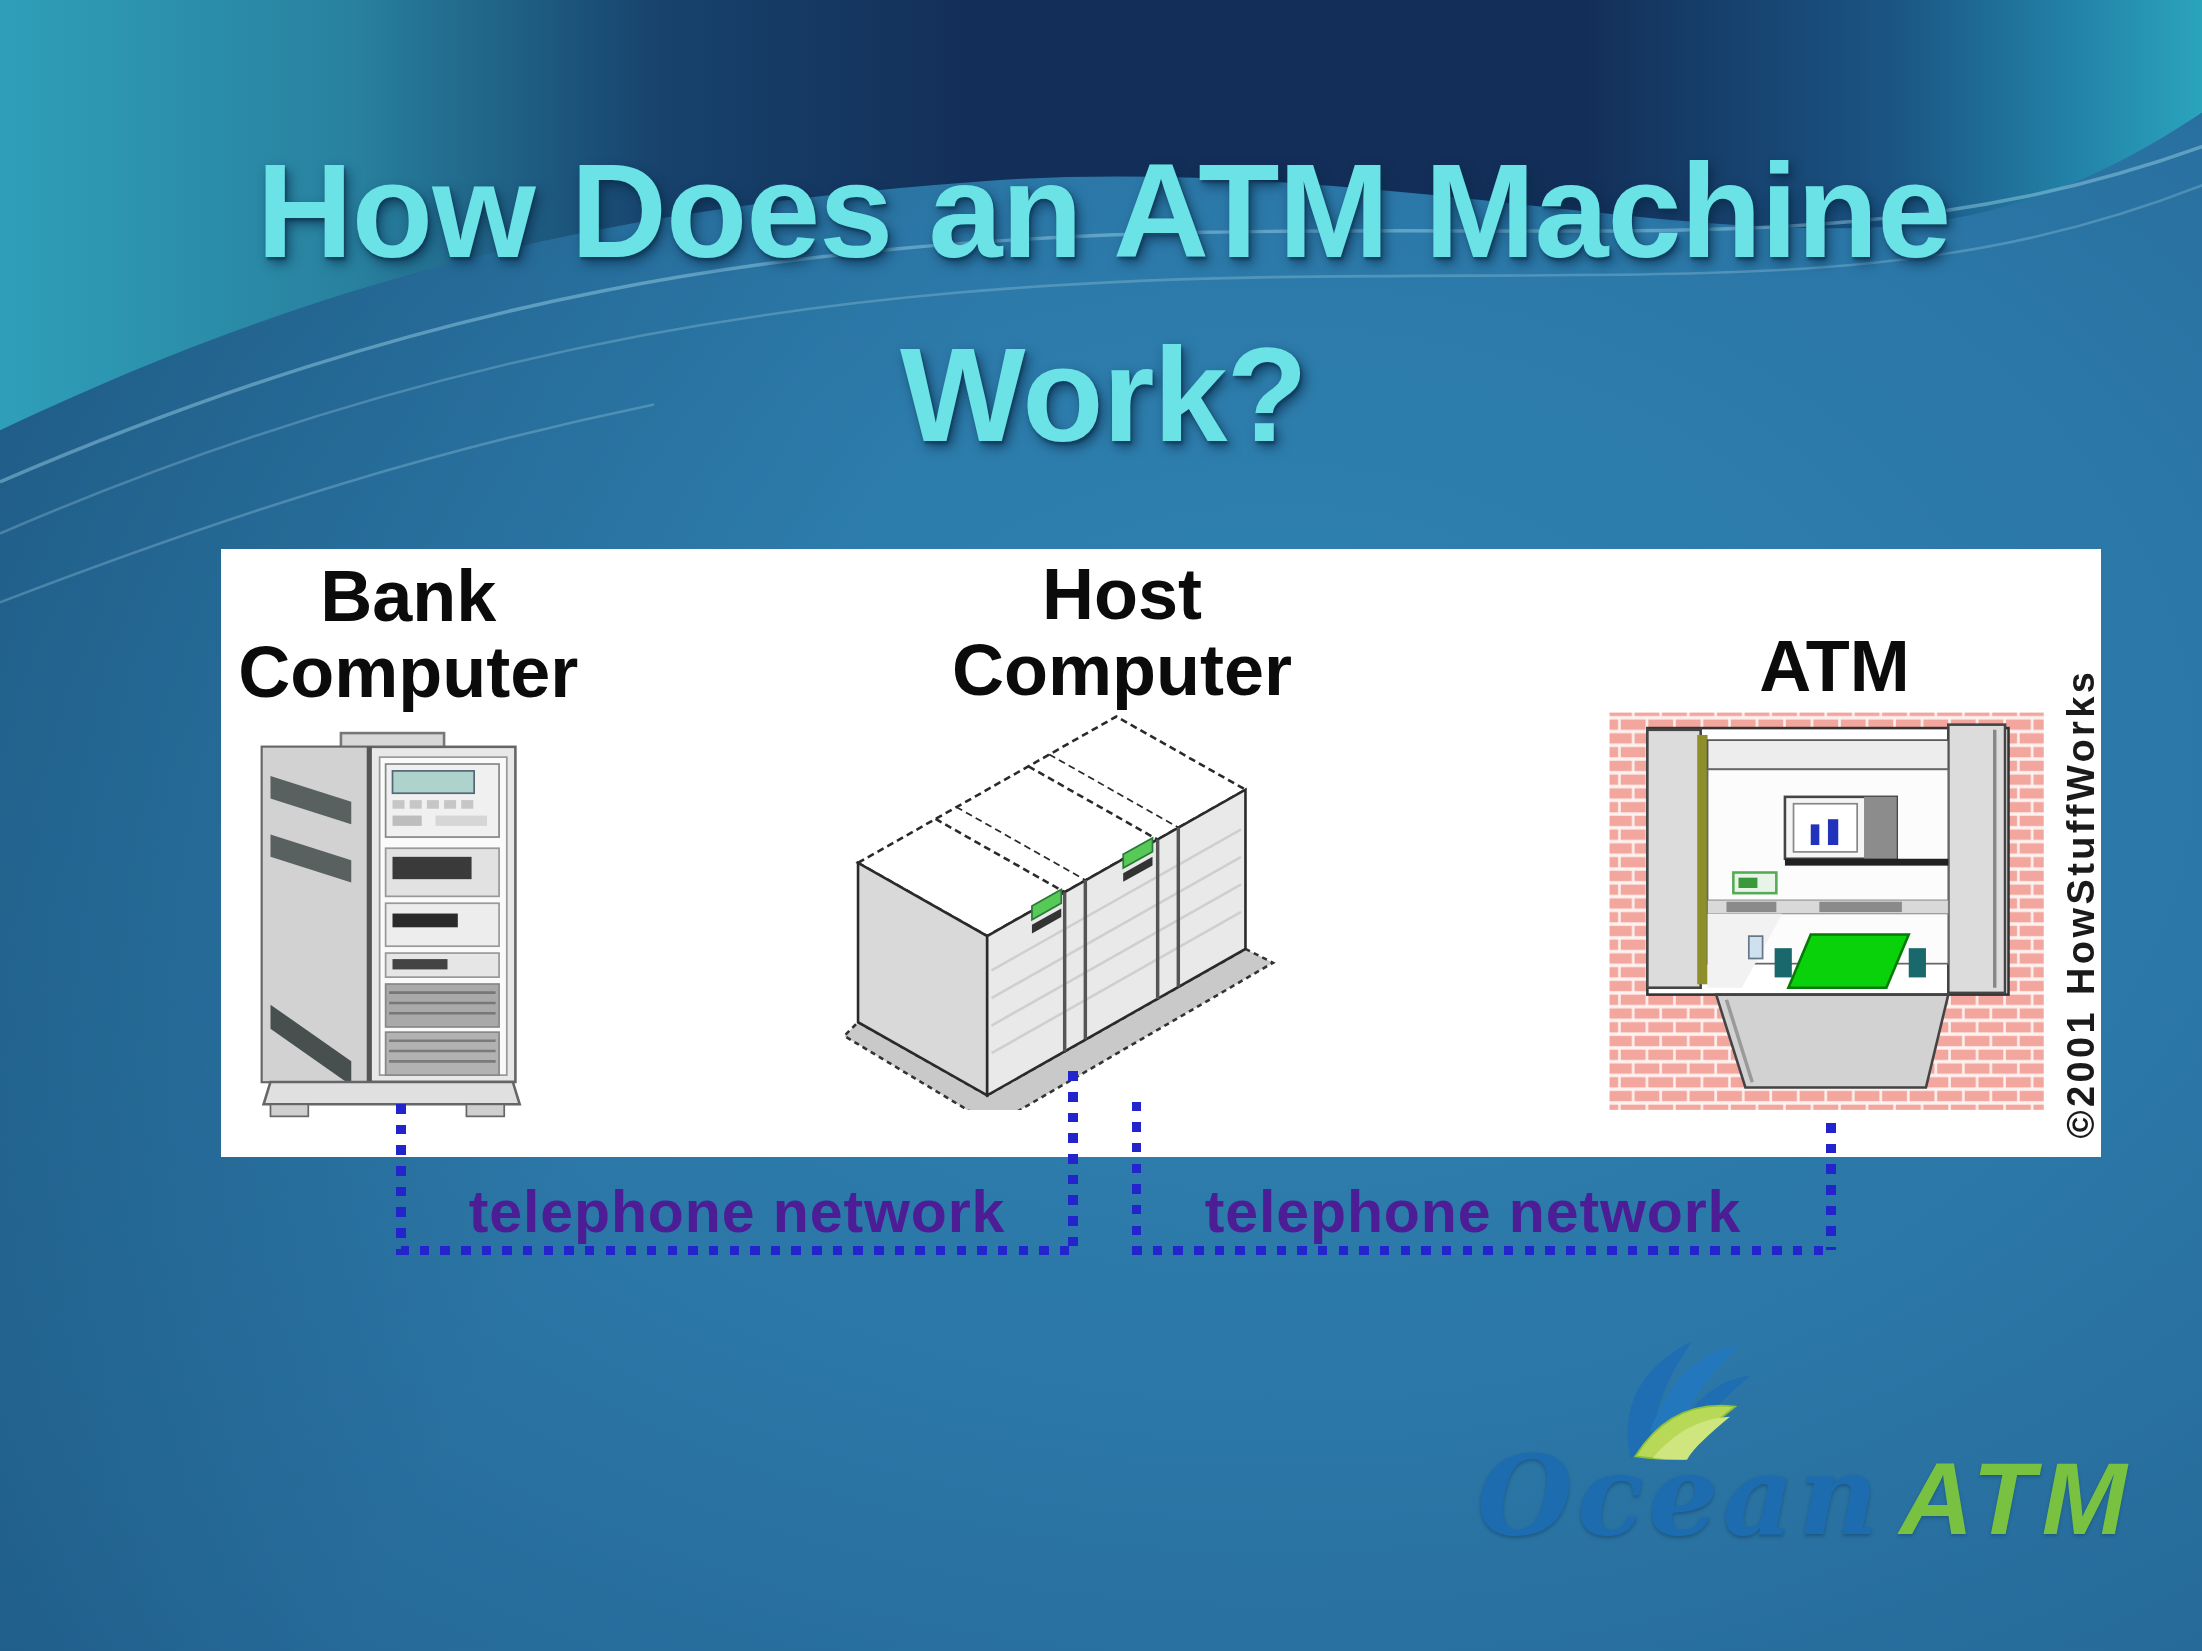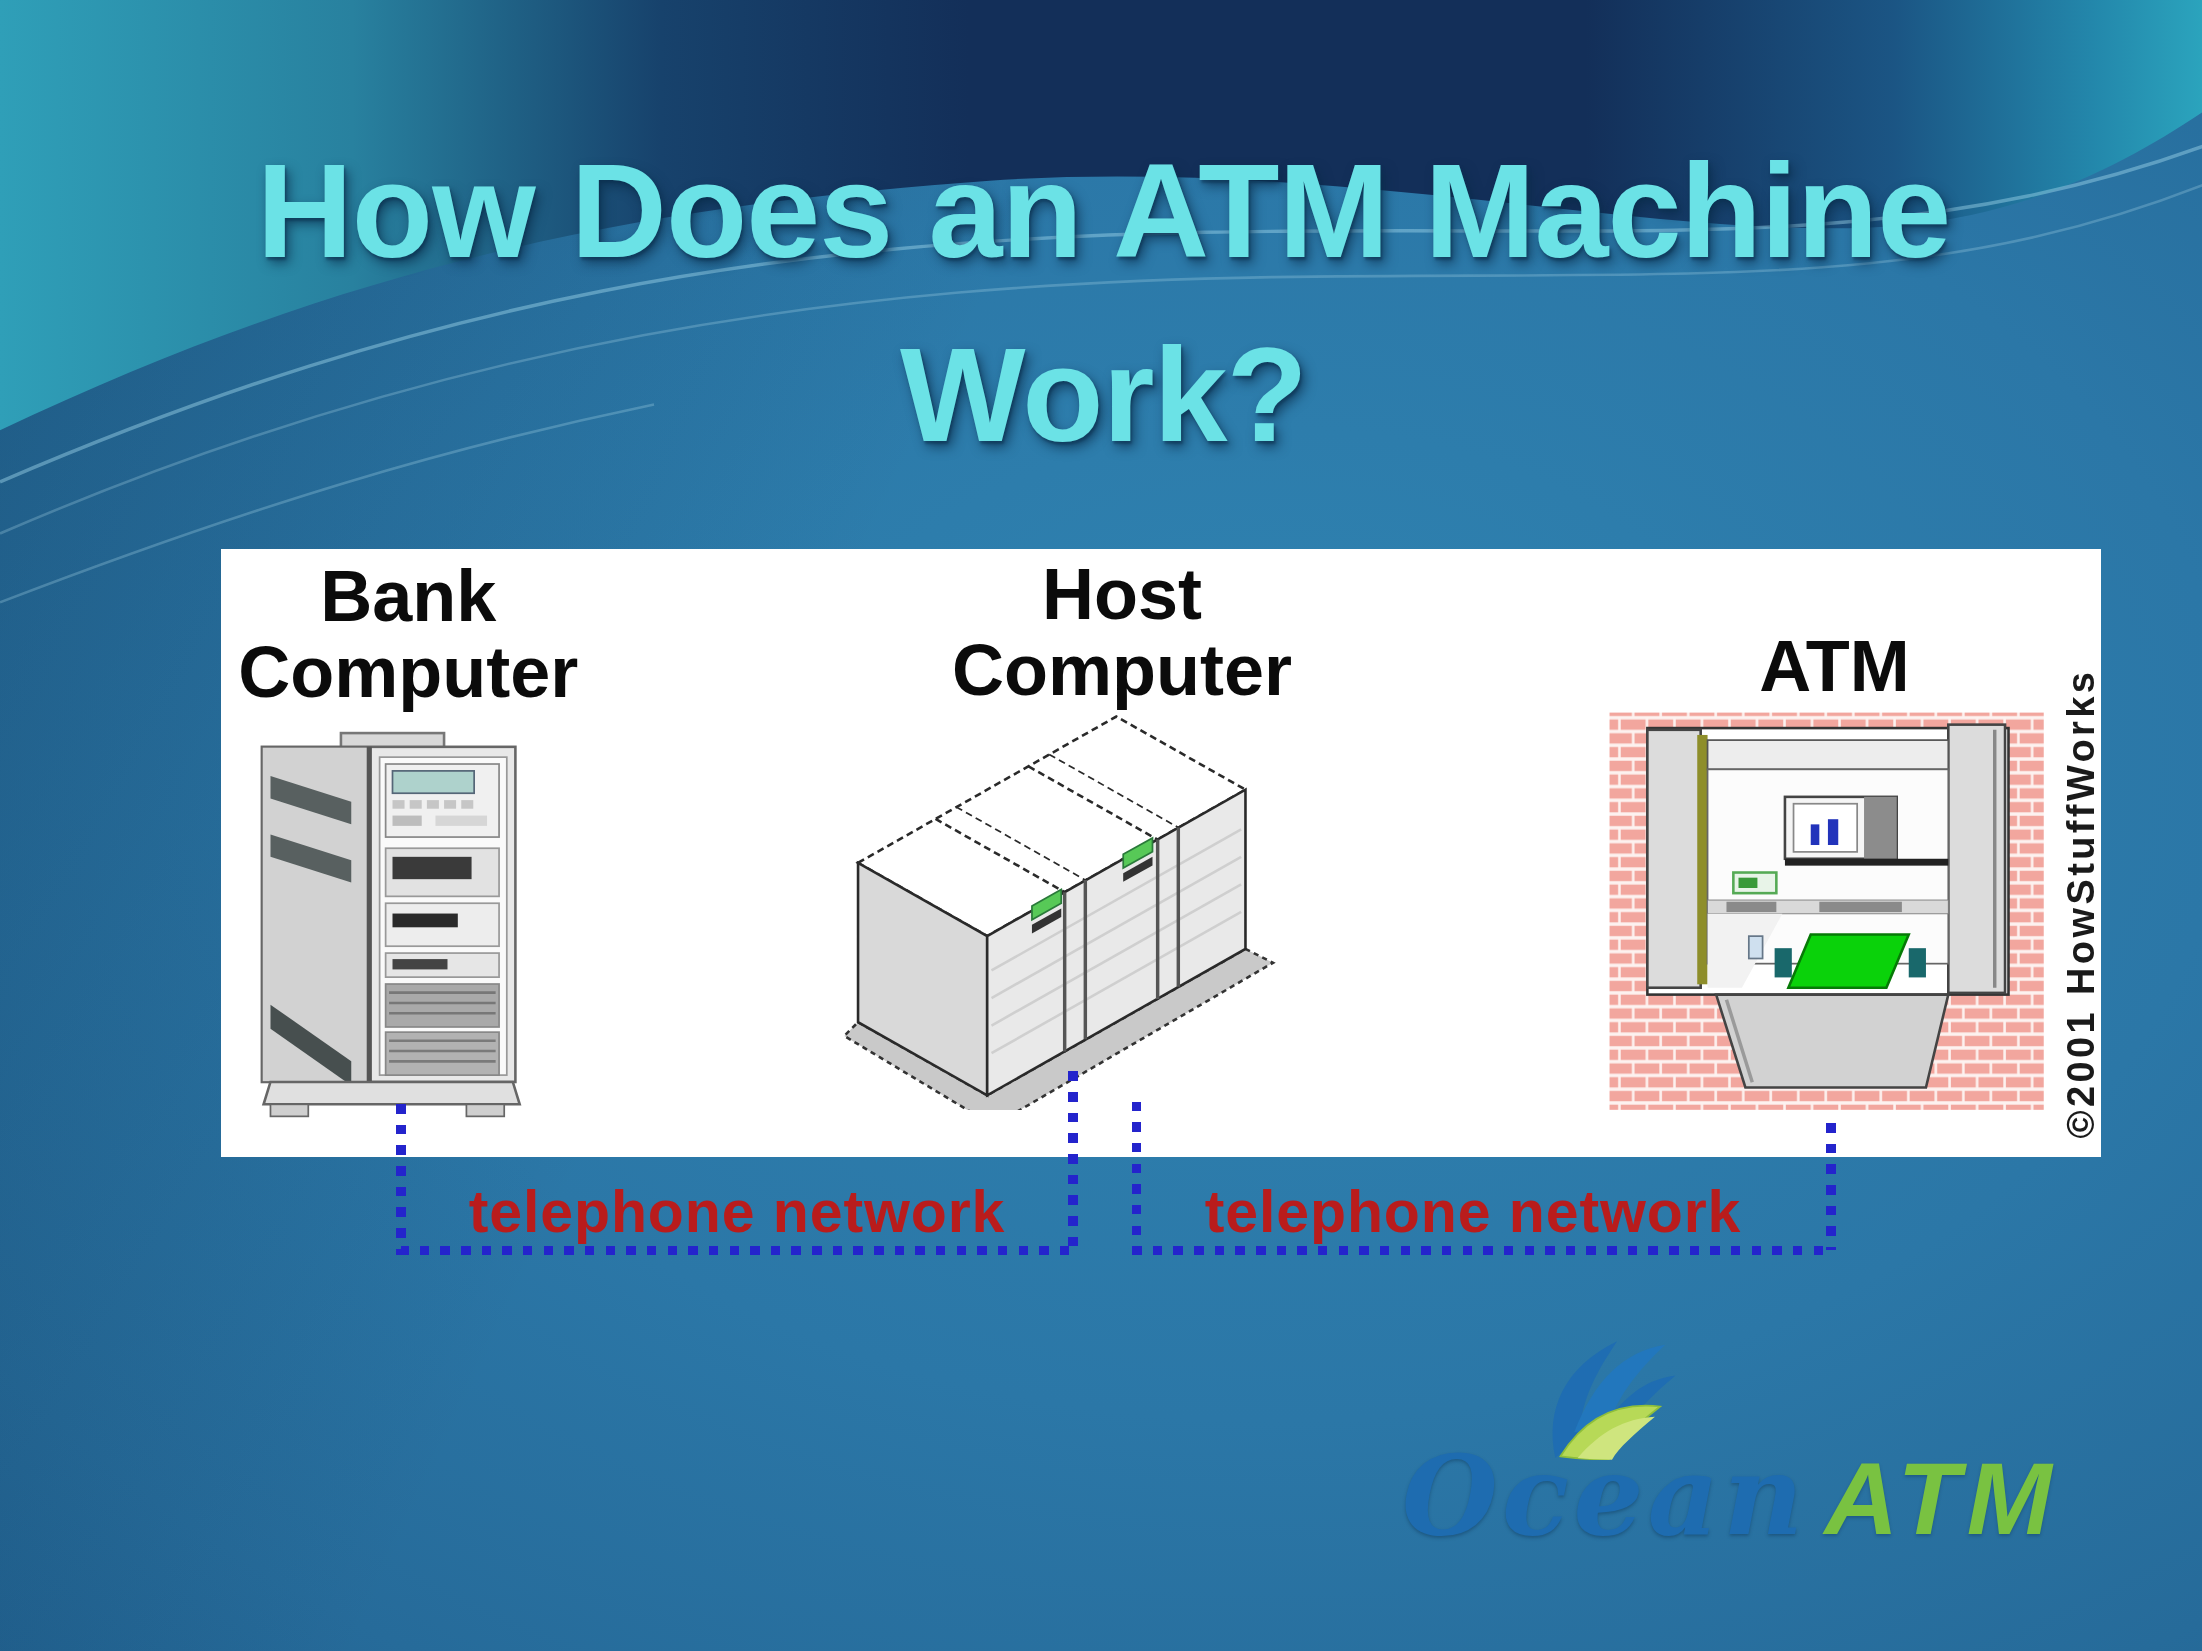--- a/index.html
+++ b/index.html
@@ -61,40 +61,40 @@
   .net-lines  { position: absolute; left: 0; top: 0; width: 1880px; height: 712px; }
   .net-label {
     position: absolute;
     top: 632px;
     width: 602px;
     text-align: center;
     font-weight: bold;
     font-size: 59px;
     line-height: 62px;
     letter-spacing: 0.9px;
-    color: #b91c1c;
+    color: #4c1d95;
     white-space: nowrap;
   }
   .net-label-left  { left: 215px; }
   .net-label-right { left: 951px; }
   .credit {
     position: absolute;
     left: 1631px; top: 332px;
     width: 465px; height: 50px;
     transform: rotate(-90deg);
     transform-origin: center;
     text-align: center;
     font-weight: bold;
     font-size: 38px;
     letter-spacing: 3.4px;
     color: #1a1a1a;
     white-space: nowrap;
   }
   
-  .logo { position: absolute; left: 1402px; top: 1329px; width: 688px; height: 241px; }
+  .logo { position: absolute; left: 1477px; top: 1329px; width: 688px; height: 241px; }
   .logo-icon { position: absolute; left: 131px; top: 0; width: 158px; height: 131px; }
   .logo-text { position: absolute; left: 0; top: 102px; width: 100%; white-space: nowrap; }
   .logo-ocean {
     font-family: "DejaVu Serif", serif;
     font-style: italic; font-weight: bold;
     font-size: 110px; letter-spacing: 4.3px;
     color: #1e6cb0;
     text-shadow: 0 1.7px 3.4px rgba(10,40,70,.35);
   }
   .logo-atm {

